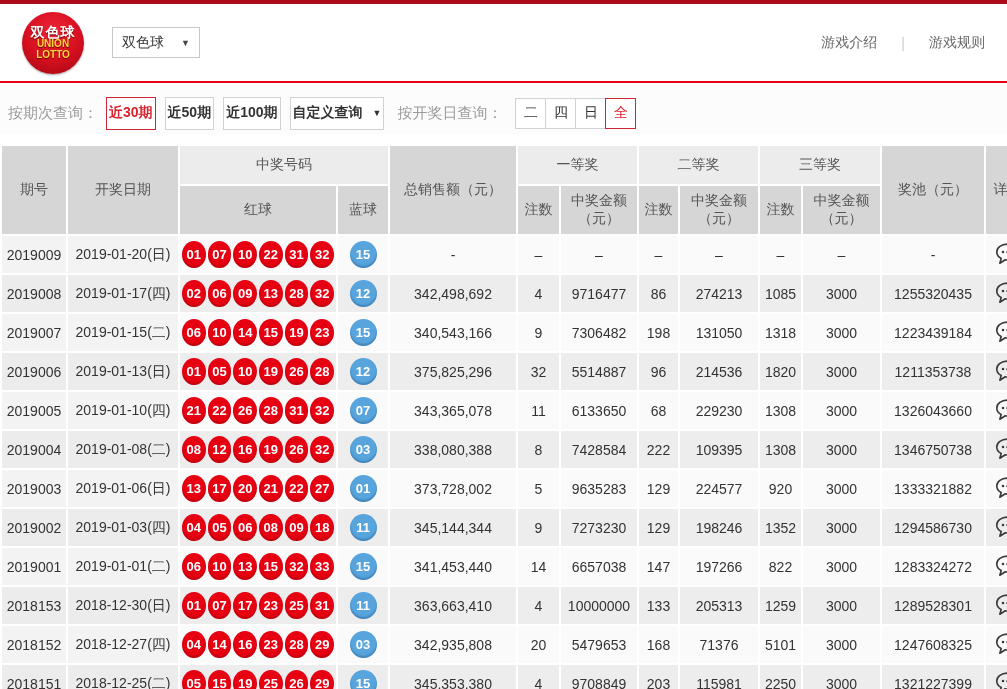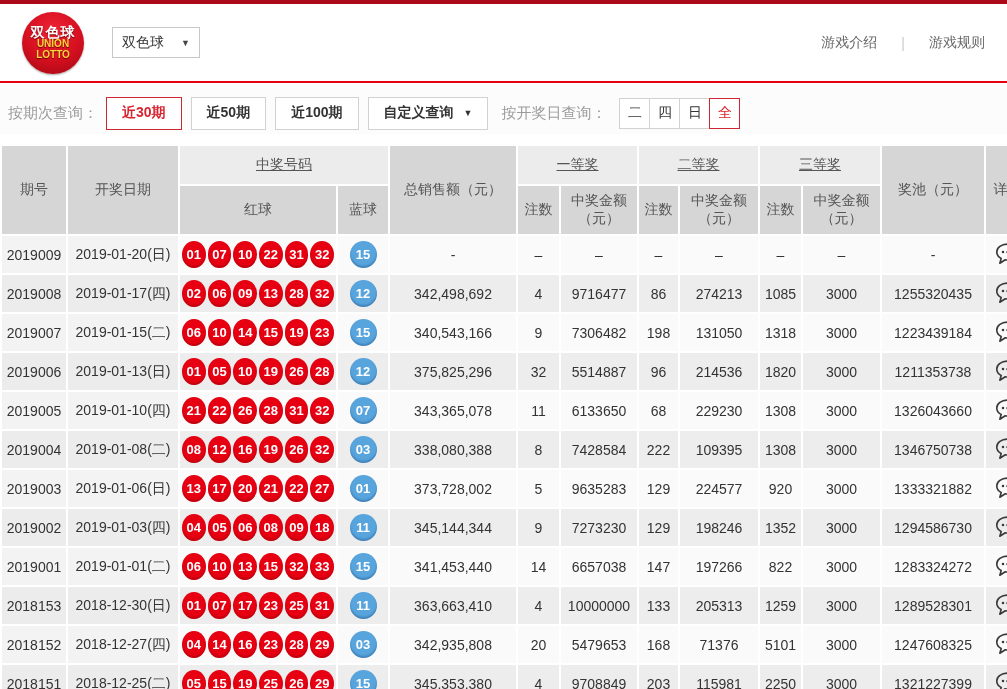--- a/index.html
+++ b/index.html
@@ -26,35 +26,35 @@
   nav { margin-left:auto; display:flex; align-items:center; gap:24px; font-size:14px; color:#666; }
   nav a { color:#666; text-decoration:none; cursor:pointer; }
   nav .divider { color:#ccc; }
 
   
   .filterbar { height:50px; margin-top:1px; display:flex; align-items:center; justify-content:space-between;
                padding:0 10px 0 8px; background:#fcfcfc; }
   .filter-title { font-size:16px; color:#9b9b9b; }
   .filter-controls { display:flex; align-items:center; font-size:14px; color:#9b9b9b;margin-top:8px; }
   .flabel { margin-right:8px; font-size:15px; }
-  .btn { border:1px solid #d2d2d2; background:#fff; height:33px; padding:0 15px; margin-right:9px;
+  .btn { border:1px solid #d2d2d2; background:#fff; height:33px; padding:0 2px; margin-right:9px;
          font-size:14px; font-weight:bold; color:#333; display:flex; align-items:center; cursor:pointer;
          font-family:"Liberation Sans", sans-serif; }
   .btn.active { color:#d9232e; border-color:#cf2633; }
   .btn .bcaret { font-size:9px; margin-left:10px; color:#333; }
   .daygroup { display:flex; margin-left:6px; }
   .daybtn { width:31px; height:31px; border:1px solid #d2d2d2; margin-left:-1px; background:#fff;
             display:flex; align-items:center; justify-content:center; font-size:14px; color:#333; cursor:pointer; }
   .daybtn.active { color:#d9232e; border-color:#cf2633; position:relative; z-index:2; }
 
   
   .tablewrap { margin-top:10px; }
   table { width:1007px; border-collapse:separate; border-spacing:2px; table-layout:fixed; }
   th { background:#d6d6d6; color:#555; font-weight:normal; font-size:14px; text-align:center; padding:6px 2px; }
-  th.group { background:#ececec; height:38px;text-decoration:underline; }
+  th.group { background:#ececec; height:38px; }
   th.sub { height:46px; }
   th .unit { display:block; }
   td { text-align:center; font-size:14px; color:#333; height:37px; padding:2px; }
   tr.row-a td { background:#fafafa; }
   tr.row-a td.shade { background:#f3f3f3; }
   tr.row-b td { background:#ededed; }
   tr.row-b td.shade { background:#ececec; }
   .balls { display:flex; justify-content:center; align-items:center; gap:2px; }
   .ball { width:27px; height:27px; border-radius:50%; background:#e60012; color:#fff; font-weight:bold;
           font-size:13px; display:flex; align-items:center; justify-content:center;

